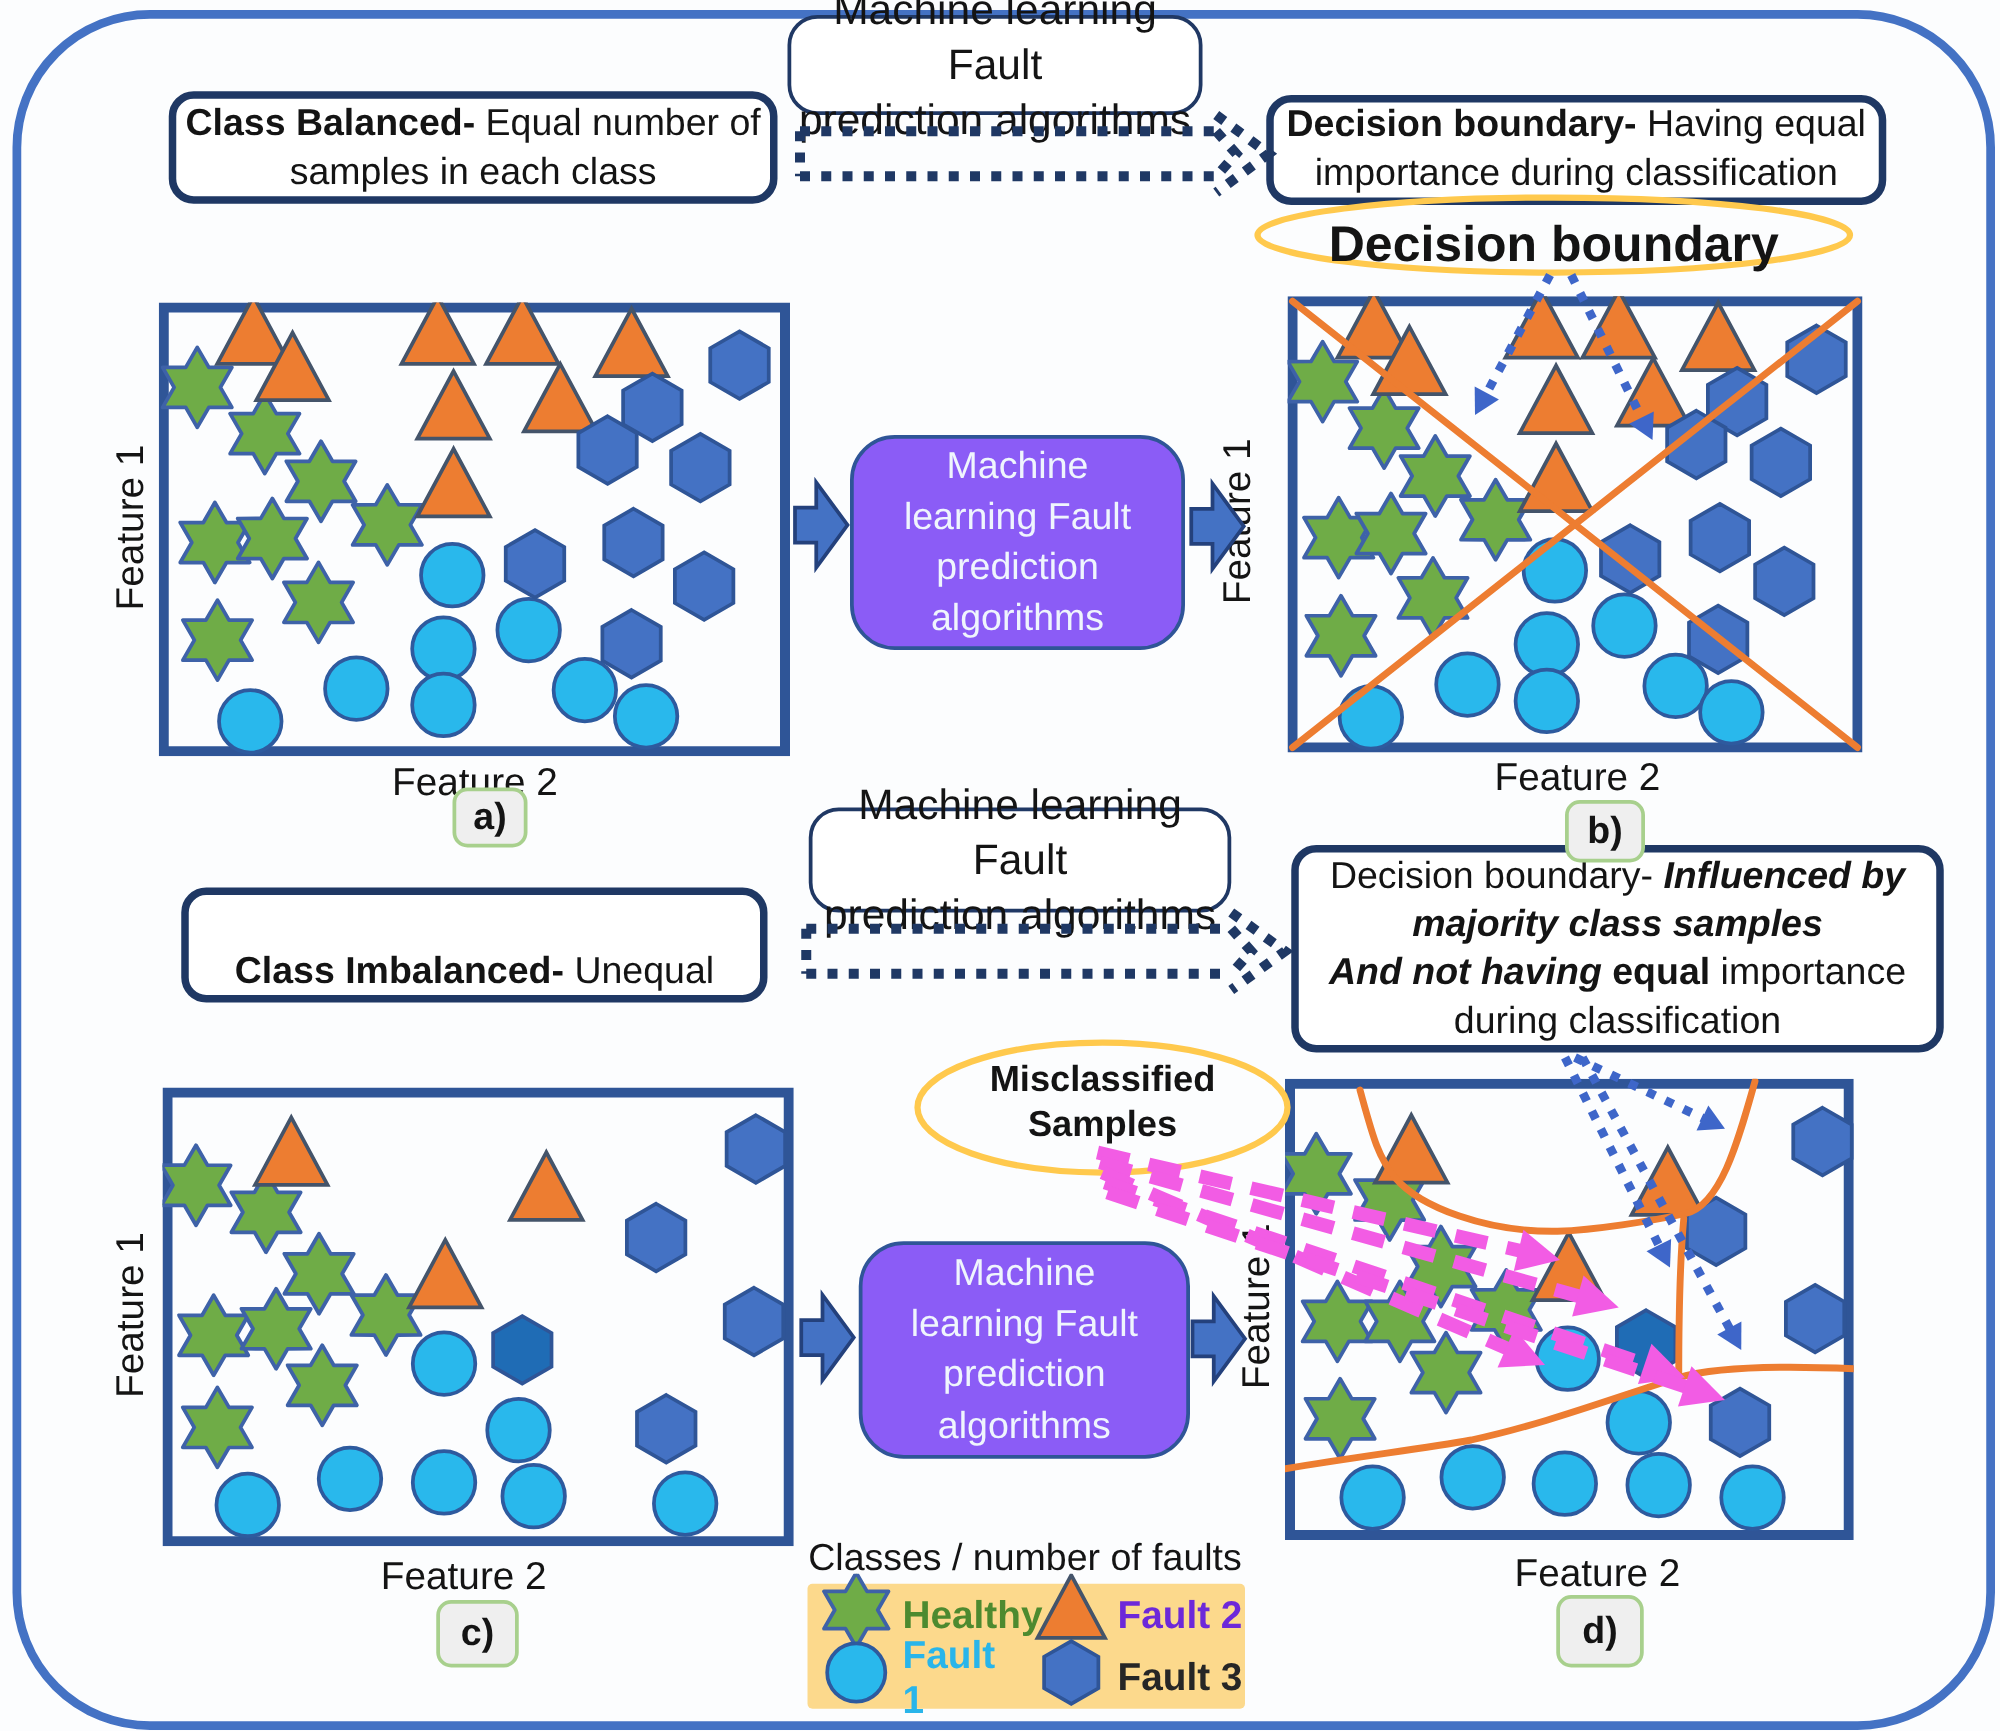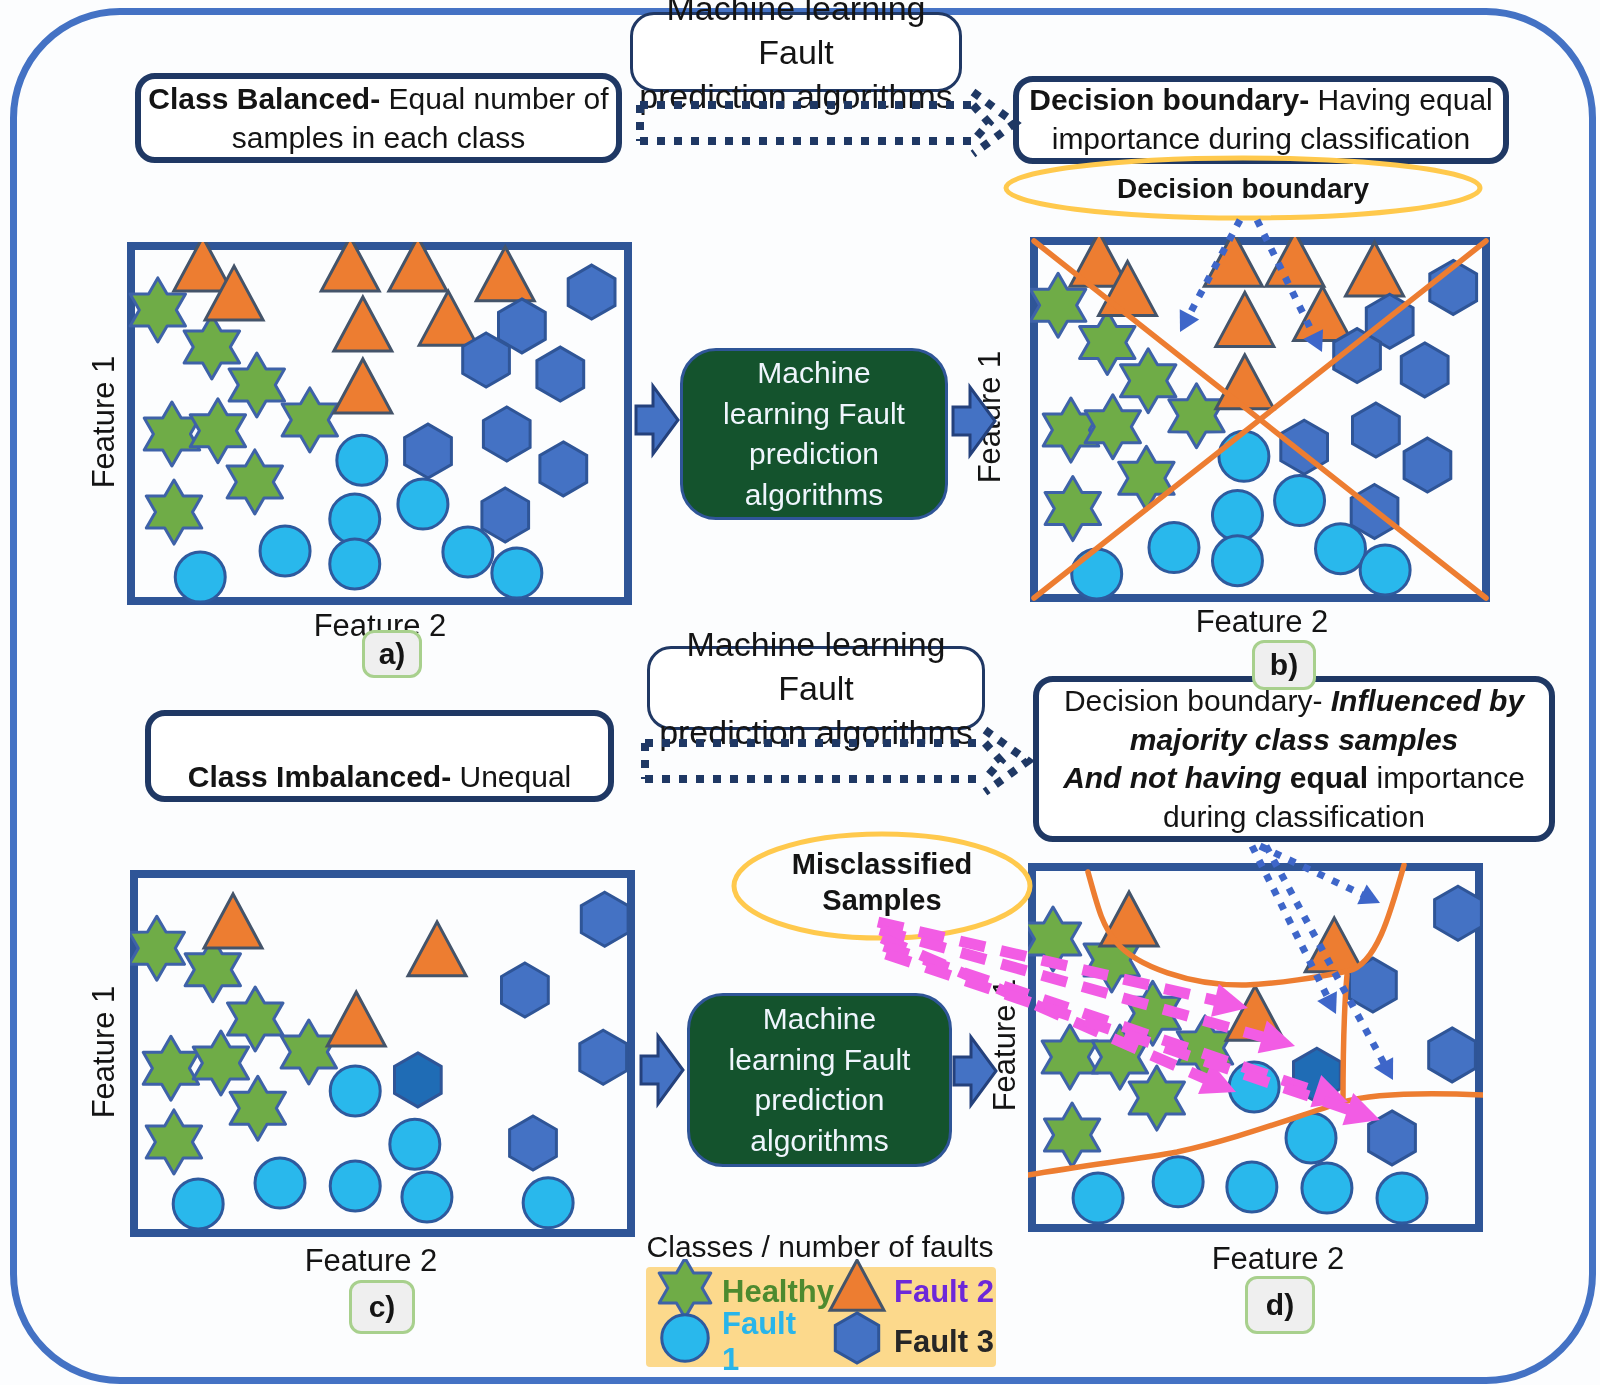--- a/index.html
+++ b/index.html
@@ -8,26 +8,26 @@
   .abs{position:absolute;}
   #outer-frame{left:10px;top:8px;width:1572px;height:1362px;border:7px solid #4472C4;border-radius:110px;}
   svg.plot{position:absolute;}
   #overlay{position:absolute;left:0;top:0;pointer-events:none;z-index:6;}
   .nbox{position:absolute;background:#fff;border:6px solid #1F3864;border-radius:20px;
         display:flex;align-items:flex-end;justify-content:center;text-align:center;
         font-size:30px;line-height:1.28;z-index:4;}
   .lbox{position:absolute;background:#fff;border:3px solid #203864;border-radius:24px;
         display:flex;align-items:center;justify-content:center;text-align:center;
         font-size:34px;line-height:1.3;z-index:4;}
-  .mlbox{position:absolute;background:#14532d;border:3px solid #2F5597;border-radius:36px;
+  .mlbox{position:absolute;background:#8b5cf6;border:3px solid #2F5597;border-radius:36px;
         display:flex;align-items:center;justify-content:center;text-align:center;
         font-size:30px;line-height:1.35;color:#EFF5FD;z-index:4;}
   .b{font-weight:700;}
   .bi{font-weight:700;font-style:italic;}
-  .elltext{position:absolute;text-align:center;font-weight:700;font-size:28px;line-height:1.25;z-index:7;}
+  .elltext{position:absolute;text-align:center;font-weight:700;font-size:40px;line-height:1.25;z-index:7;}
   .axis-y{position:absolute;width:300px;text-align:center;font-size:31px;transform:rotate(-90deg);z-index:2;}
   .axis-x{position:absolute;width:300px;text-align:center;font-size:31px;z-index:2;}
   .badge{position:absolute;background:#EFEFEF;border:3px solid #A8D08D;border-radius:12px;
          display:flex;align-items:center;justify-content:center;font-size:30px;font-weight:600;z-index:4;}
   #legend-title{position:absolute;left:620px;top:1230px;width:400px;text-align:center;font-size:30px;z-index:4;}
   #legend-box{position:absolute;left:646px;top:1267px;width:350px;height:100px;background:#FCD98C;
          border-radius:4px;display:grid;grid-template-columns:172px 178px;grid-template-rows:50px 50px;
          align-items:center;z-index:4;}
   .lg-item{display:flex;align-items:center;gap:6px;padding-left:8px;font-size:31px;font-weight:700;}
   .lg-healthy{color:#4D8A2F;}

